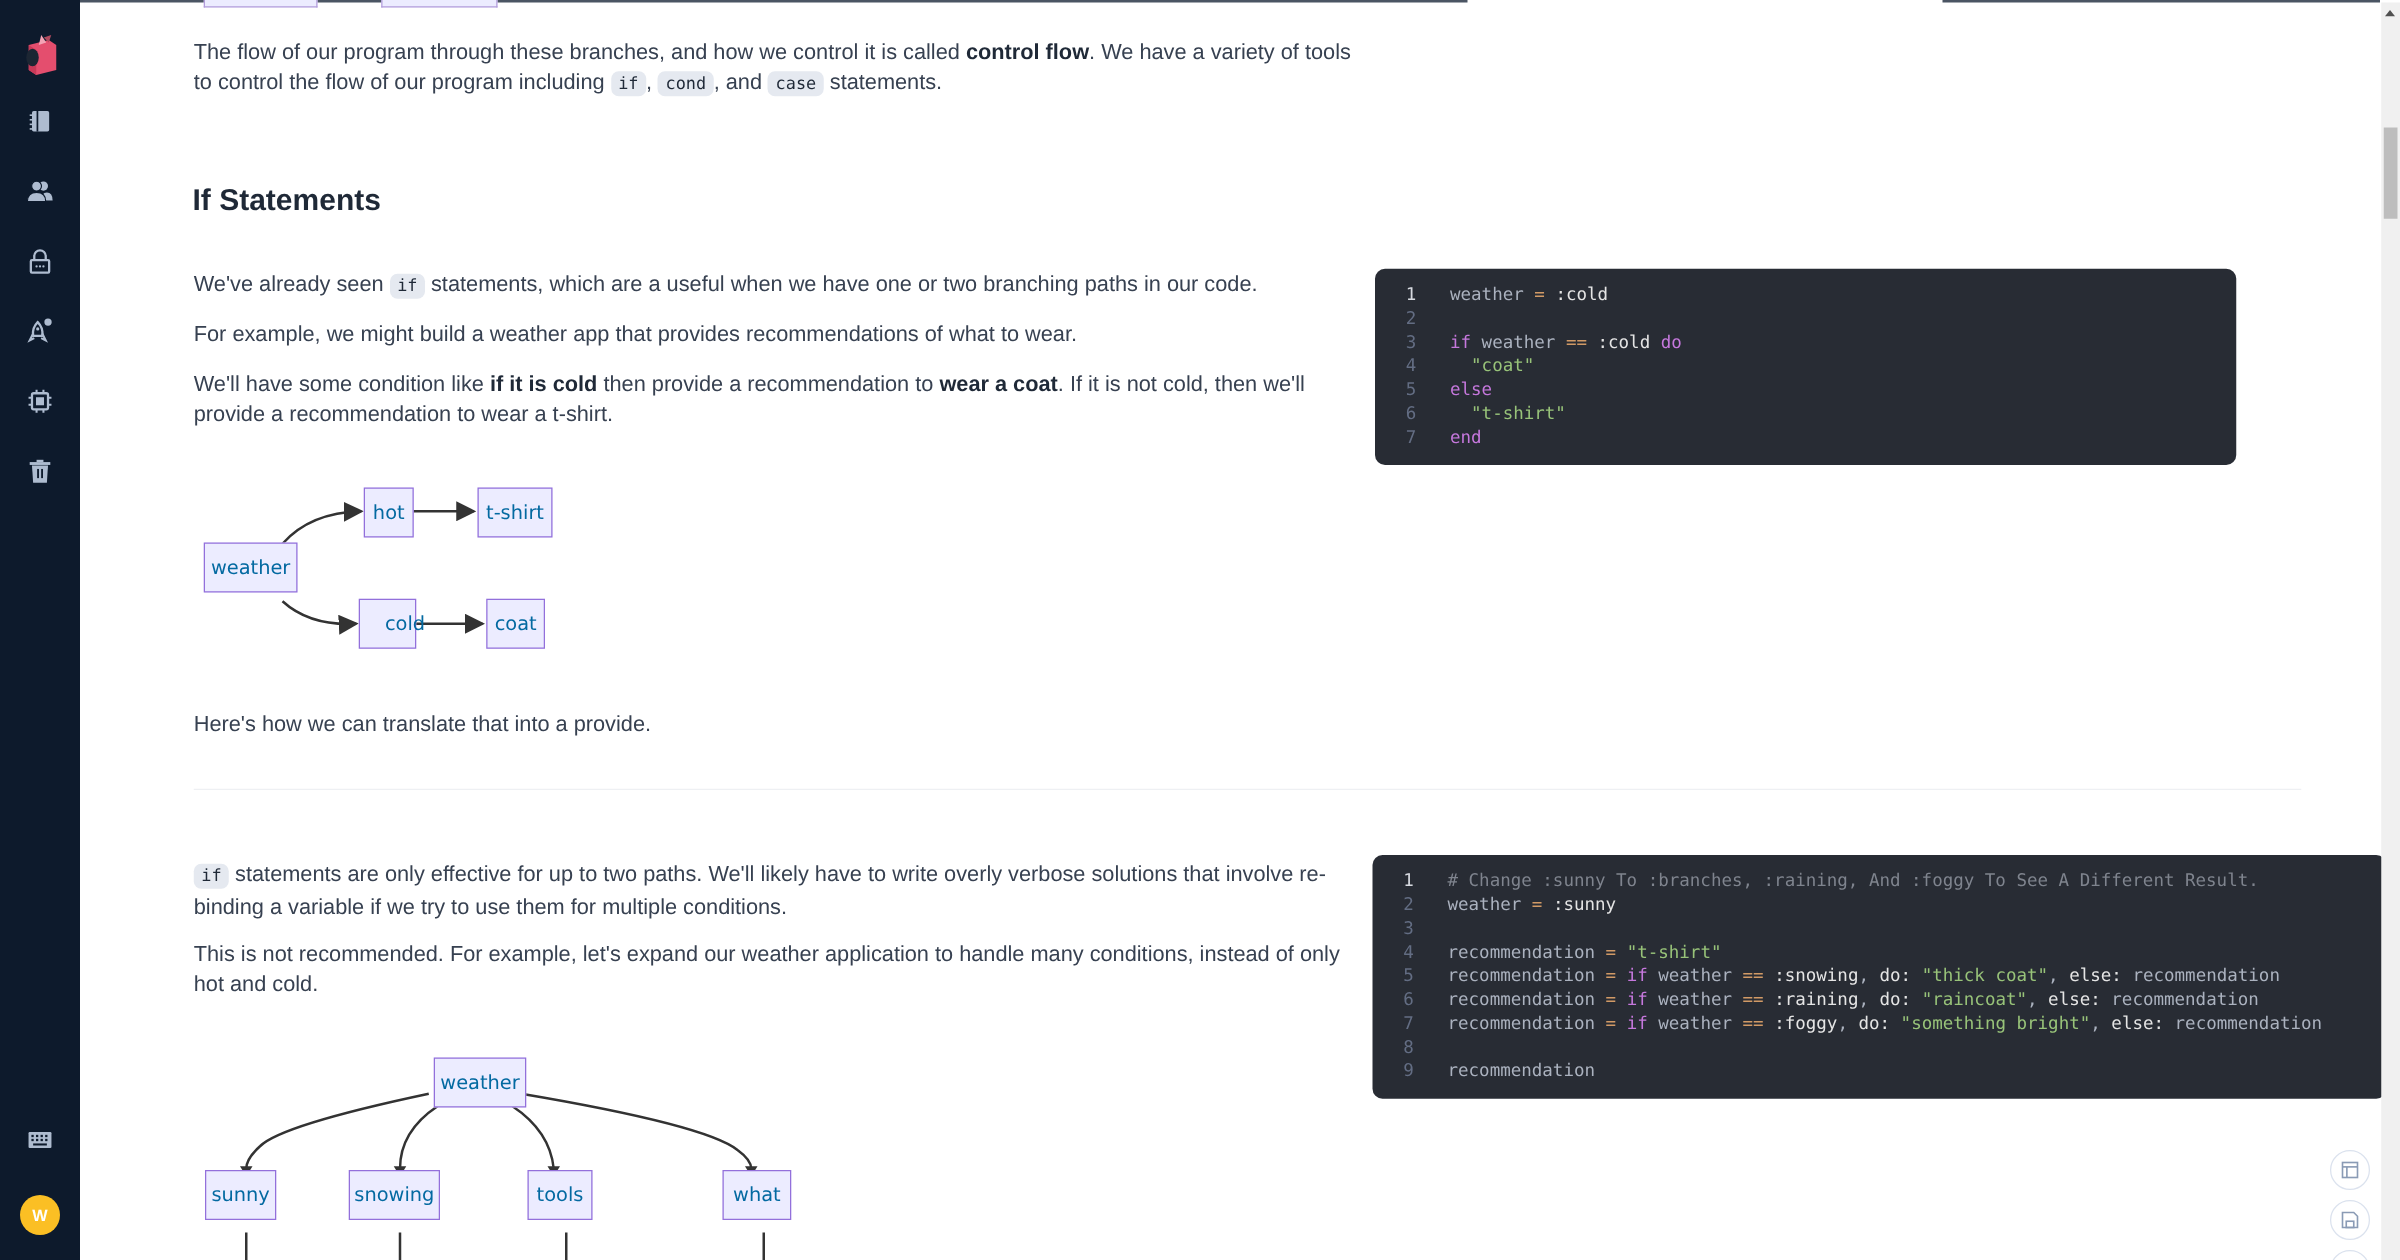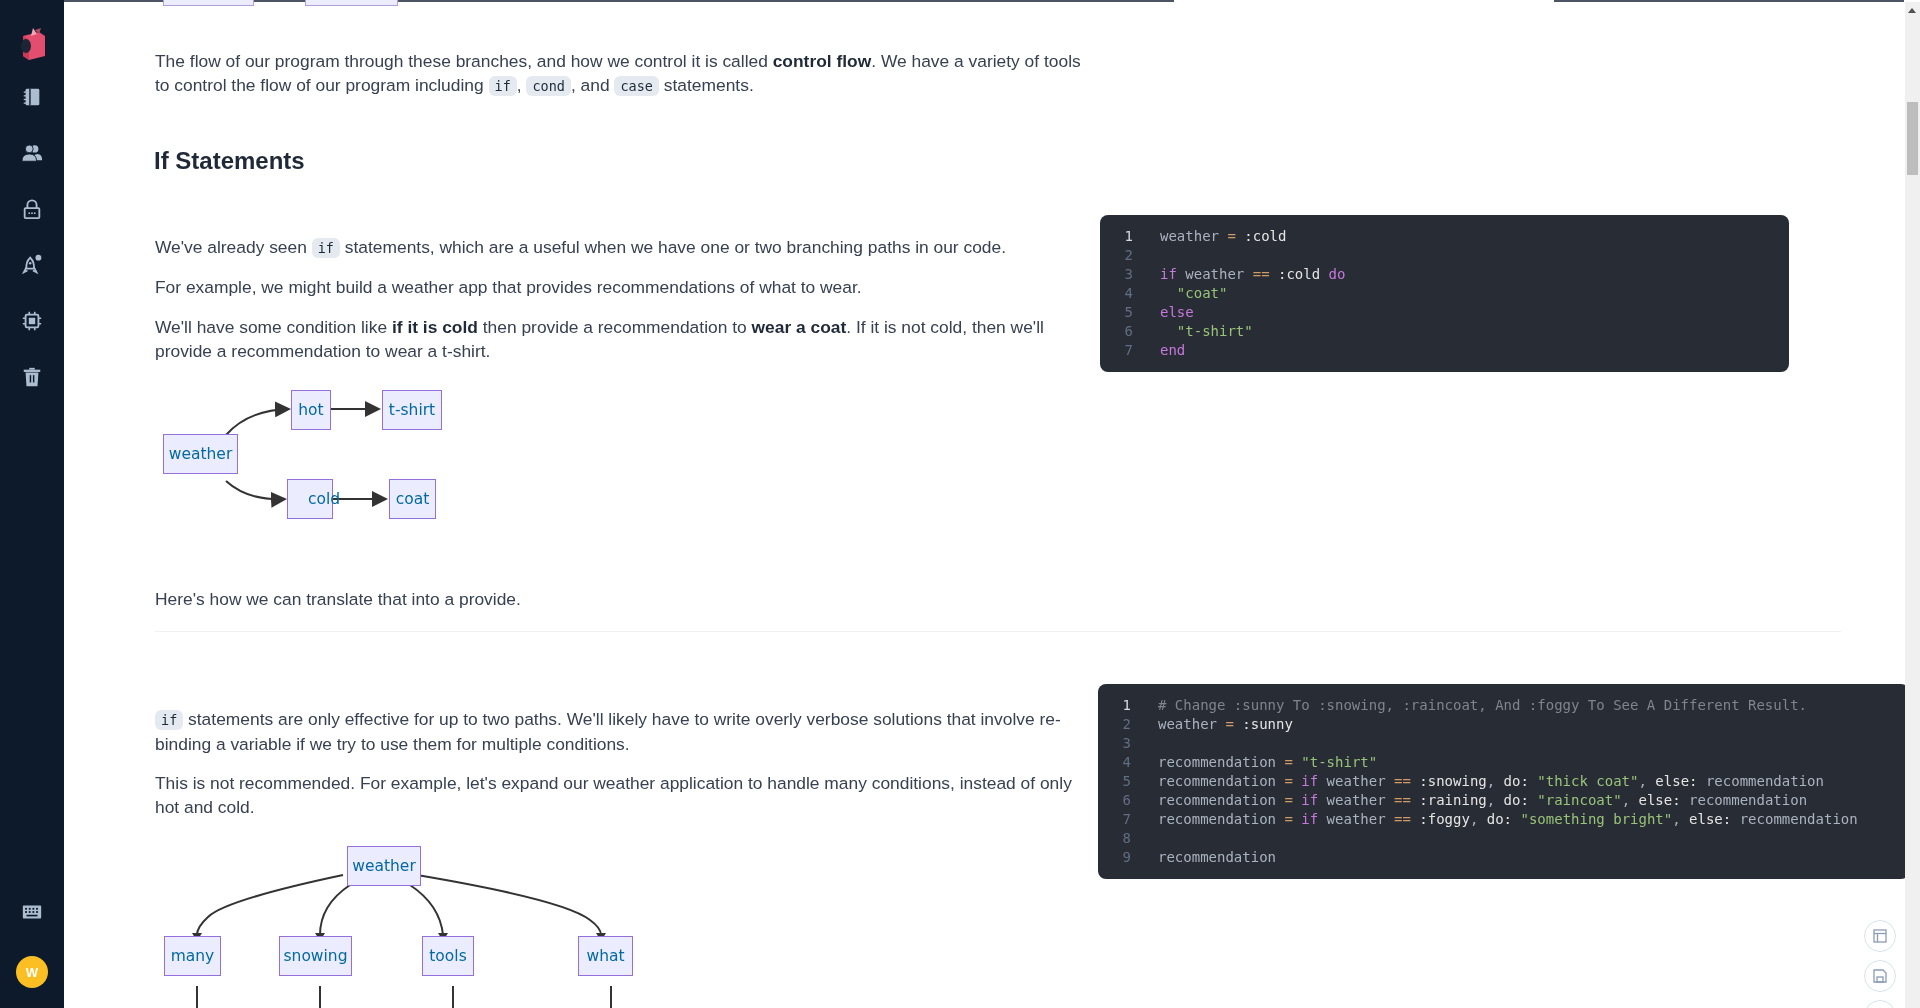--- a/index.html
+++ b/index.html
@@ -18,21 +18,21 @@
   .logo { position: absolute; left: 15px; top: 26px; width: 34px; height: 34px; }
   .avatar { position: absolute; left: 16px; top: 956px; width: 32px; height: 32px; border-radius: 50%; background: #fbbf24; color: #fff; font-size: 13px; font-weight: bold; display: flex; align-items: center; justify-content: center; cursor: pointer; }
 
   
   .scrollbar { position: absolute; right: 0; top: 2px; width: 15px; height: 1006px; background: #f0f0f0; }
   .scroll-up { position: absolute; top: 6px; left: 3px; width: 0; height: 0; border-left: 4.5px solid transparent; border-right: 4.5px solid transparent; border-bottom: 5px solid #505050; }
   .scroll-thumb { position: absolute; top: 100px; left: 2px; width: 11px; height: 73px; background: #bdbdbd; }
 
   
   .content { position: absolute; left: 64px; top: 0; right: 15px; bottom: 0; }
-  .para { position: absolute; left: 91px; width: 935px; font-size: 17.4px; line-height: 24px; color: #374151; margin-top: 20px; }
+  .para { position: absolute; left: 91px; width: 935px; font-size: 17.4px; line-height: 24px; color: #374151; }
   .para b { color: #1f2937; font-weight: bold; }
   .code-inline { font-family: "DejaVu Sans Mono", monospace; font-size: 13.5px; background: #e5e9f0; color: #1f2937; border-radius: 6px; padding: 2px 6px; }
   .heading { position: absolute; left: 90px; top: 147px; font-size: 24px; font-weight: bold; color: #1f2937; }
   .divider { position: absolute; left: 91px; top: 631px; width: 1686px; height: 1px; background: #eef0f3; }
 
   
   .stub { position: absolute; top: -8px; height: 14px; border: 1.5px solid #b39ddb; border-top: none; background: #ececff; }
 
   
   .codeblock { position: absolute; background: #282c34; border-radius: 8px; font-family: "DejaVu Sans Mono", "Liberation Mono", monospace; font-size: 14px; color: #abb2bf; }
@@ -206,38 +206,38 @@
       <path d="M245,40 Q275,60 278,90" fill="none" stroke="#333" stroke-width="2"></path>
       <polygon points="273,88 283,88 278,96" fill="#333"></polygon>
       <path d="M252,30 Q400,55 425,75 Q436,83 436,90" fill="none" stroke="#333" stroke-width="2"></path>
       <polygon points="431,88 441,88 436,96" fill="#333"></polygon>
       <line x1="32" y1="141" x2="32" y2="163" stroke="#333" stroke-width="2"></line>
       <line x1="155" y1="141" x2="155" y2="163" stroke="#333" stroke-width="2"></line>
       <line x1="288" y1="141" x2="288" y2="163" stroke="#333" stroke-width="2"></line>
       <line x1="446" y1="141" x2="446" y2="163" stroke="#333" stroke-width="2"></line>
     </svg>
     <div class="node" style="left:182px; top:1px; width:74px; height:40px;">weather</div>
-    <div class="node" style="left:-1px; top:91px; width:57px; height:40px;">many</div>
+    <div class="node" style="left:-1px; top:91px; width:57px; height:40px;">sunny</div>
     <div class="node" style="left:114px; top:91px; width:73px; height:40px;">snowing</div>
     <div class="node" style="left:257px; top:91px; width:52px; height:40px;">tools</div>
     <div class="node" style="left:413px; top:91px; width:55px; height:40px;">what</div>
   </div>
 
   <div class="codeblock" style="left:1036px; top:215px; width:689px; height:157px; padding-top:12px;">
     <div class="codeline"><span class="ln active">1</span><span class="tk-var">weather </span><span class="tk-op">=</span><span class="tk-atom"> :cold</span></div>
     <div class="codeline"><span class="ln">2</span><span></span></div>
     <div class="codeline"><span class="ln">3</span><span class="tk-kw">if</span><span class="tk-var"> weather </span><span class="tk-op">==</span><span class="tk-atom"> :cold</span><span class="tk-kw"> do</span></div>
     <div class="codeline"><span class="ln">4</span><span class="tk-str">  "coat"</span></div>
     <div class="codeline"><span class="ln">5</span><span class="tk-kw">else</span></div>
     <div class="codeline"><span class="ln">6</span><span class="tk-str">  "t-shirt"</span></div>
     <div class="codeline"><span class="ln">7</span><span class="tk-kw">end</span></div>
   </div>
 
   <div class="codeblock" style="left:1034px; top:684px; width:811px; height:195px; padding-top:12px;">
-    <div class="codeline"><span class="ln active">1</span><span class="tk-com"># Change :sunny To :snowing, :raincoat, And :foggy To See A Different Result.</span></div>
+    <div class="codeline"><span class="ln active">1</span><span class="tk-com"># Change :sunny To :branches, :raining, And :foggy To See A Different Result.</span></div>
     <div class="codeline"><span class="ln">2</span><span class="tk-var">weather </span><span class="tk-op">=</span><span class="tk-atom"> :sunny</span></div>
     <div class="codeline"><span class="ln">3</span><span></span></div>
     <div class="codeline"><span class="ln">4</span><span class="tk-var">recommendation </span><span class="tk-op">=</span><span class="tk-str"> "t-shirt"</span></div>
     <div class="codeline"><span class="ln">5</span><span class="tk-var">recommendation </span><span class="tk-op">=</span><span class="tk-kw"> if</span><span class="tk-var"> weather </span><span class="tk-op">==</span><span class="tk-atom"> :snowing</span><span class="tk-var">, </span><span class="tk-atom">do:</span><span class="tk-str"> "thick coat"</span><span class="tk-var">, </span><span class="tk-atom">else:</span><span class="tk-var"> recommendation</span></div>
     <div class="codeline"><span class="ln">6</span><span class="tk-var">recommendation </span><span class="tk-op">=</span><span class="tk-kw"> if</span><span class="tk-var"> weather </span><span class="tk-op">==</span><span class="tk-atom"> :raining</span><span class="tk-var">, </span><span class="tk-atom">do:</span><span class="tk-str"> "raincoat"</span><span class="tk-var">, </span><span class="tk-atom">else:</span><span class="tk-var"> recommendation</span></div>
     <div class="codeline"><span class="ln">7</span><span class="tk-var">recommendation </span><span class="tk-op">=</span><span class="tk-kw"> if</span><span class="tk-var"> weather </span><span class="tk-op">==</span><span class="tk-atom"> :foggy</span><span class="tk-var">, </span><span class="tk-atom">do:</span><span class="tk-str"> "something bright"</span><span class="tk-var">, </span><span class="tk-atom">else:</span><span class="tk-var"> recommendation</span></div>
     <div class="codeline"><span class="ln">8</span><span></span></div>
     <div class="codeline"><span class="ln">9</span><span class="tk-var">recommendation</span></div>
   </div>
 </main>

